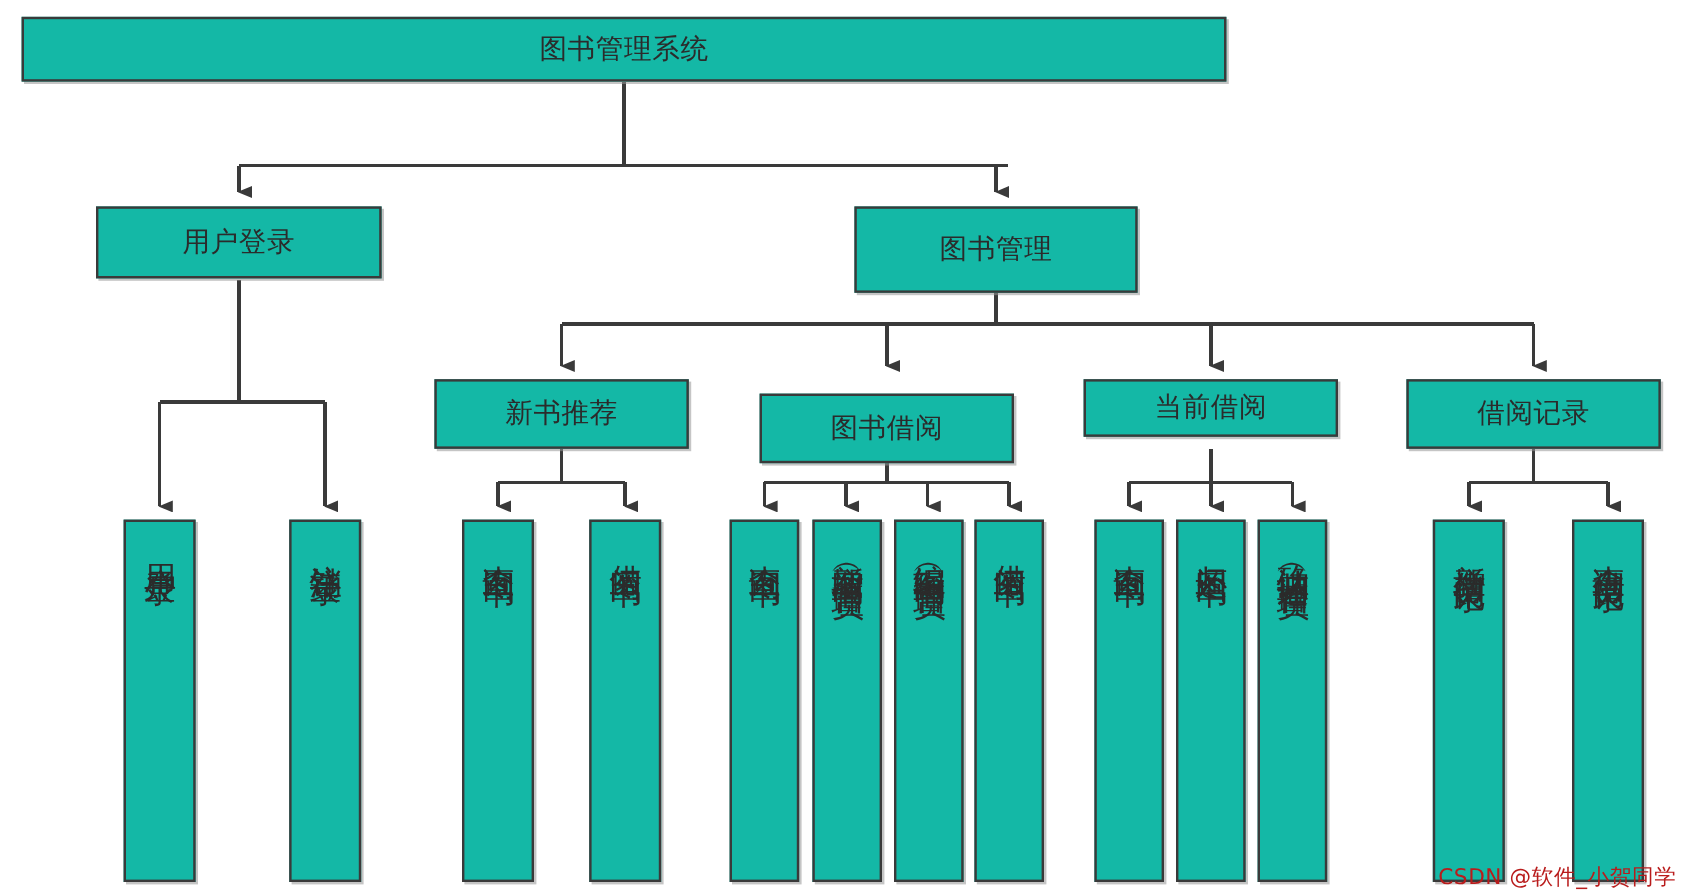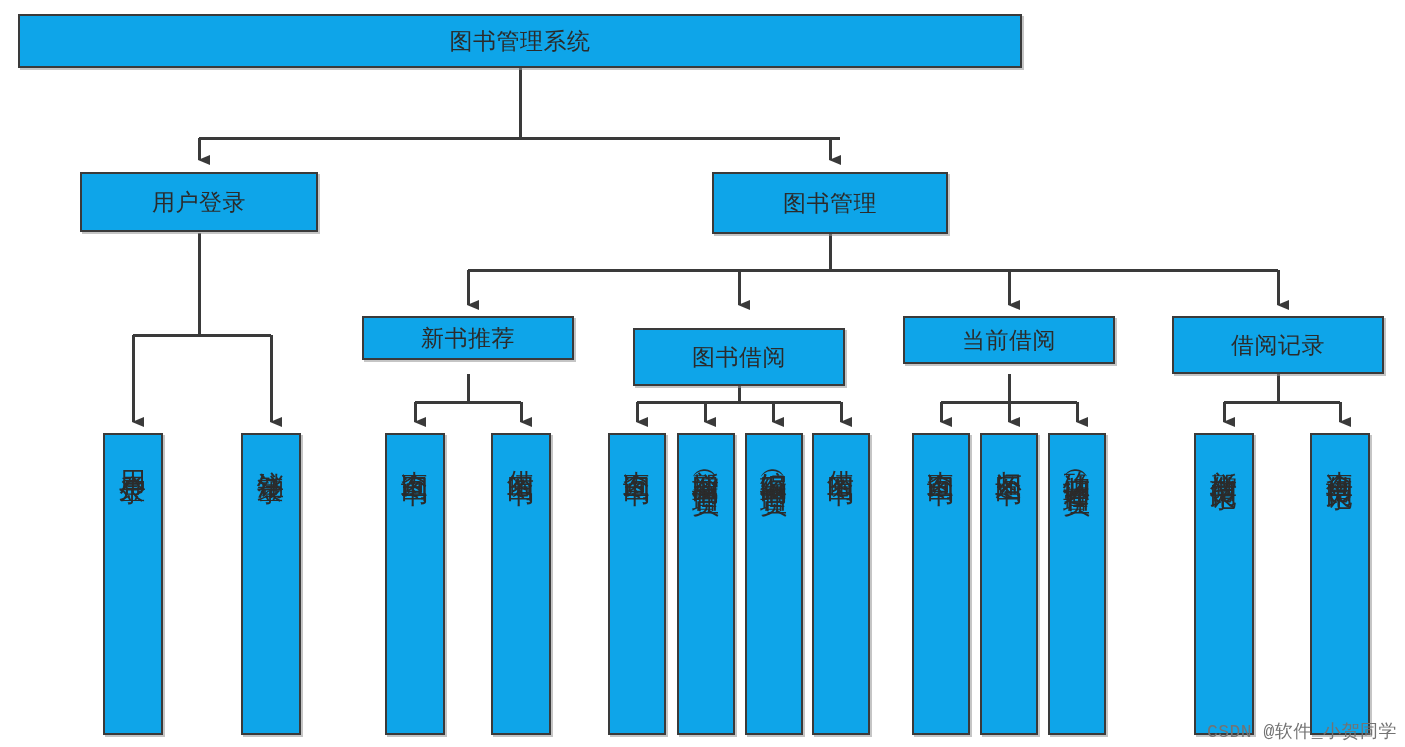--- a/index.html
+++ b/index.html
@@ -20,21 +20,21 @@
   #edges {
     position: absolute;
     left: 0;
     top: 0;
     width: 1405px;
     height: 747px;
   }
   .node {
     position: absolute;
     box-sizing: border-box;
-    background: #0ea5e9;
+    background: #14b8a6;
     border: 2.5px solid #3a3a3a;
     box-shadow: 2px 2px 0 0 rgba(150,150,150,0.55);
     display: flex;
     align-items: center;
     justify-content: center;
     color: #2b2b2b;
   }
   .node .label {
     display: block;
     text-align: center;
@@ -58,25 +58,24 @@
     font-size: 27px;
     line-height: 1.0;
     letter-spacing: 3px;
     white-space: nowrap;
   }
   .watermark {
     position: absolute;
     right: 8px;
     bottom: 4px;
     font-size: 18px;
-    color: #737373;
+    color: #b91c1c;
     letter-spacing: 0.5px;
     white-space: nowrap;
     pointer-events: none;
-    font-family: Liberation Mono, monospace;
   }
 </style>
 </head>
 <body>
 
 <div id="canvas">
 
   <svg id="edges" viewBox="0 0 1405 747" xmlns="http://www.w3.org/2000/svg">
     <defs>
       <marker id="arw" markerWidth="10" markerHeight="12" refX="5" refY="11" orient="auto" markerUnits="userSpaceOnUse">
@@ -127,25 +126,25 @@
     </g>
   </svg>
 
   <div class="node horiz" style="left:18px; top:14px; width:1004px; height:54px;">
     <span class="label">图书管理系统</span>
   </div>
 
   <div class="node horiz" style="left:80px; top:172px; width:238px; height:60px;">
     <span class="label">用户登录</span>
   </div>
-  <div class="node horiz" style="left:712px; top:172px; width:236px; height:62px;">
+  <div class="node horiz" style="left:712px; top:172px; width:236px; height:72px;">
     <span class="label">图书管理</span>
   </div>
 
-  <div class="node horiz" style="left:362px; top:316px; width:212px; height:44px;align-items:center;">
+  <div class="node horiz" style="left:362px; top:316px; width:212px; height:58px;align-items:center;">
     <span class="label">新书推荐</span>
   </div>
   <div class="node horiz" style="left:633px; top:328px; width:212px; height:58px;">
     <span class="label">图书借阅</span>
   </div>
   <div class="node horiz" style="left:903px; top:316px; width:212px; height:48px;">
     <span class="label">当前借阅</span>
   </div>
   <div class="node horiz" style="left:1172px; top:316px; width:212px; height:58px;justify-content:center;">
     <span class="label">借阅记录</span>

